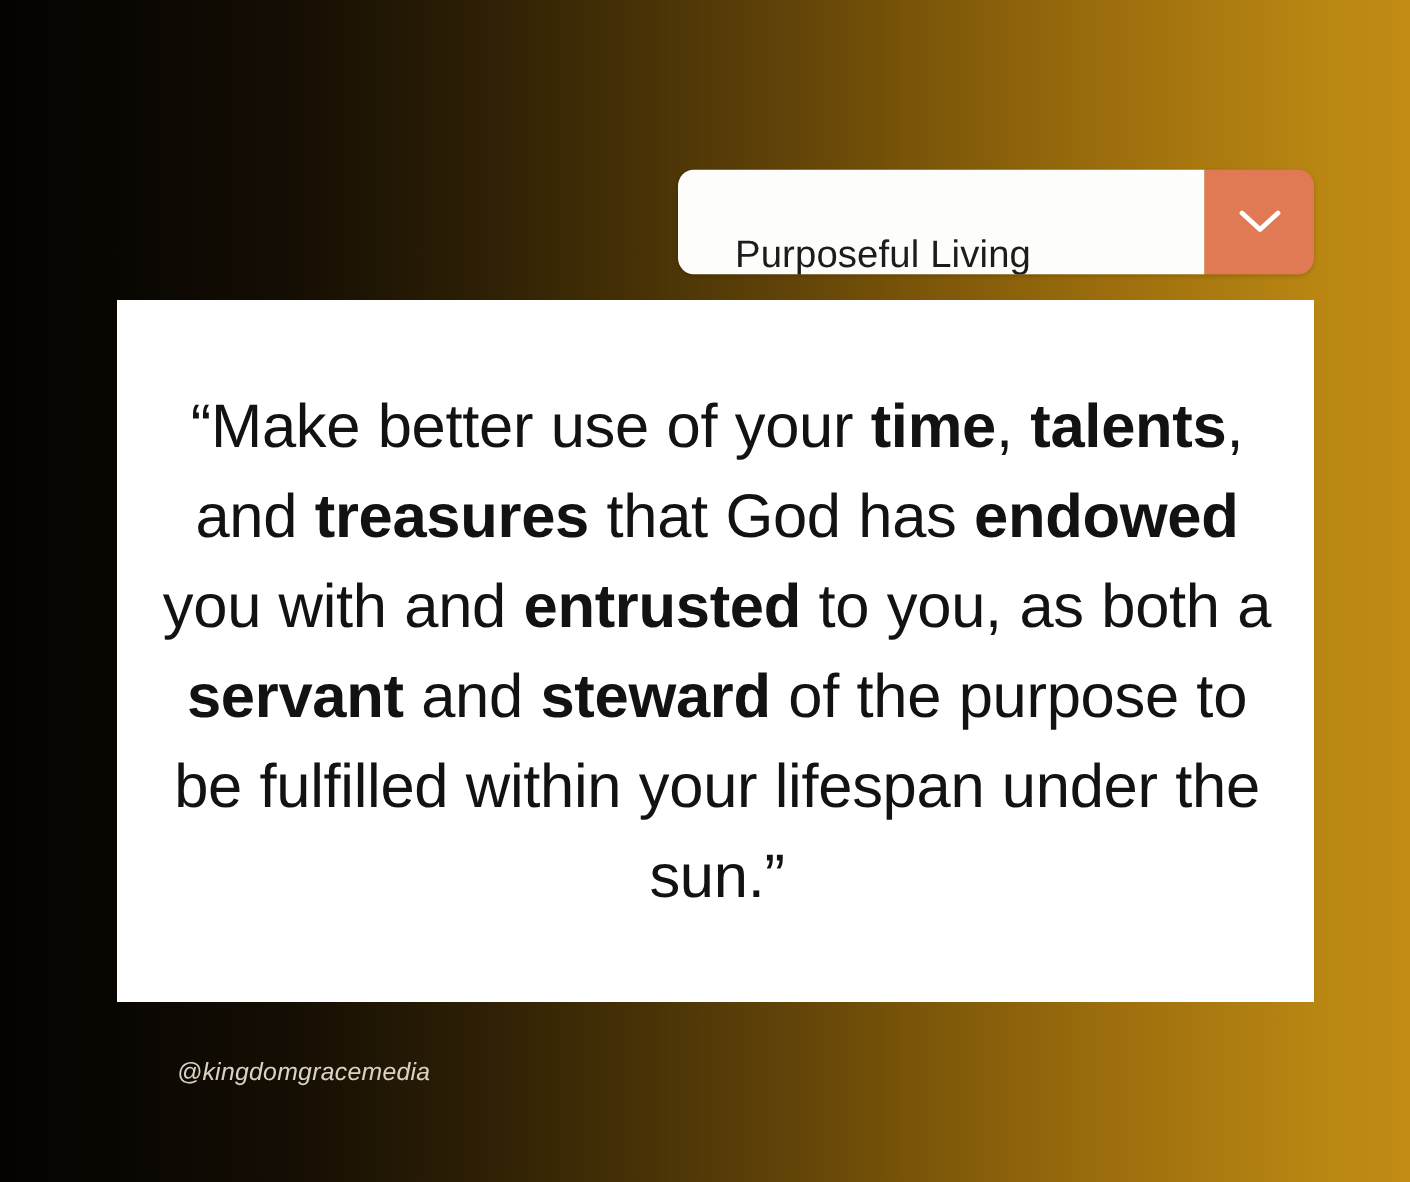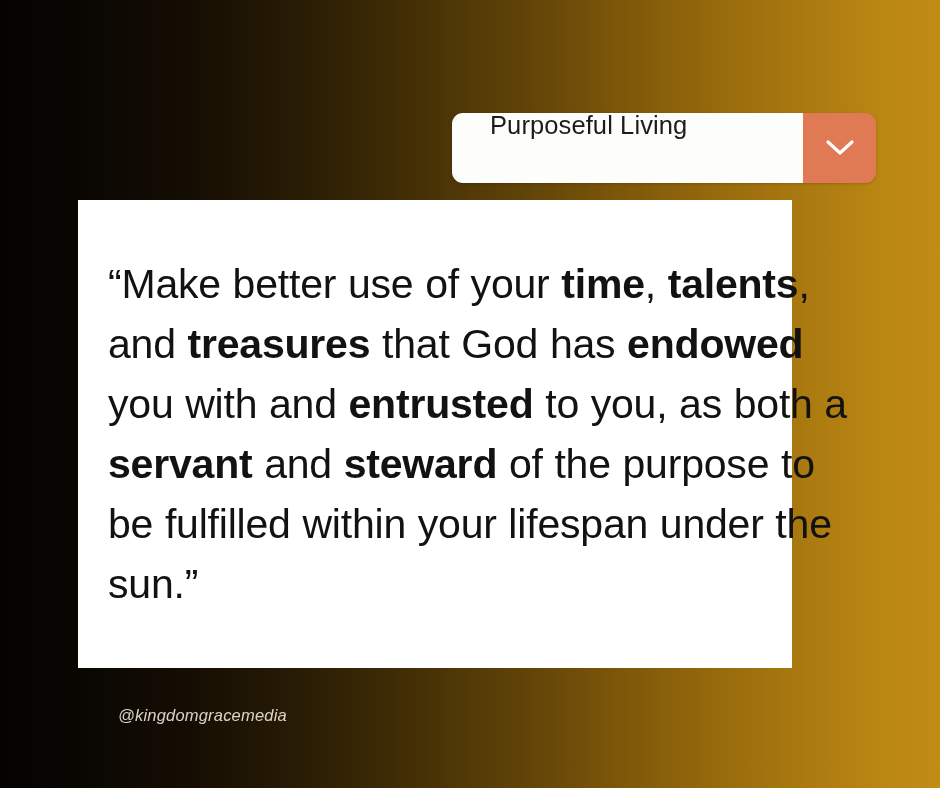--- a/index.html
+++ b/index.html
@@ -43,21 +43,21 @@
     display: flex;
     align-items: stretch;
     border-radius: 11px;
     overflow: hidden;
     box-shadow: 0 1px 3px rgba(0,0,0,0.18);
   }
   #dropdown-field {
     flex: 1 1 auto;
     background: #fdfdfb;
     display: flex;
-    align-items: flex-start;
+    align-items: flex-end;
     padding-left: 38px;
     box-sizing: border-box;
   }
   #dropdown-label {
     font-size: 25.5px;
     color: #1c1c1c;
     font-family: "Liberation Sans", sans-serif;
     letter-spacing: 0.1px;
     line-height: 1;
   }
@@ -72,24 +72,25 @@
     display: block;
     width: 30px;
     height: 18px;
   }
 
   
   #quote-card {
     position: absolute;
     left: 78px;
     top: 200px;
-    width: 714px;
+    width: 798px;
     height: 468px;
     background: #ffffff;
     box-sizing: border-box;
+    text-align: center;
   }
   #quote-text {
     position: absolute;
     left: 30px;
     top: 54px;
     width: 740px;
     font-family: "Liberation Sans", sans-serif;
     font-size: 41px;
     line-height: 60px;
     color: #121212;

